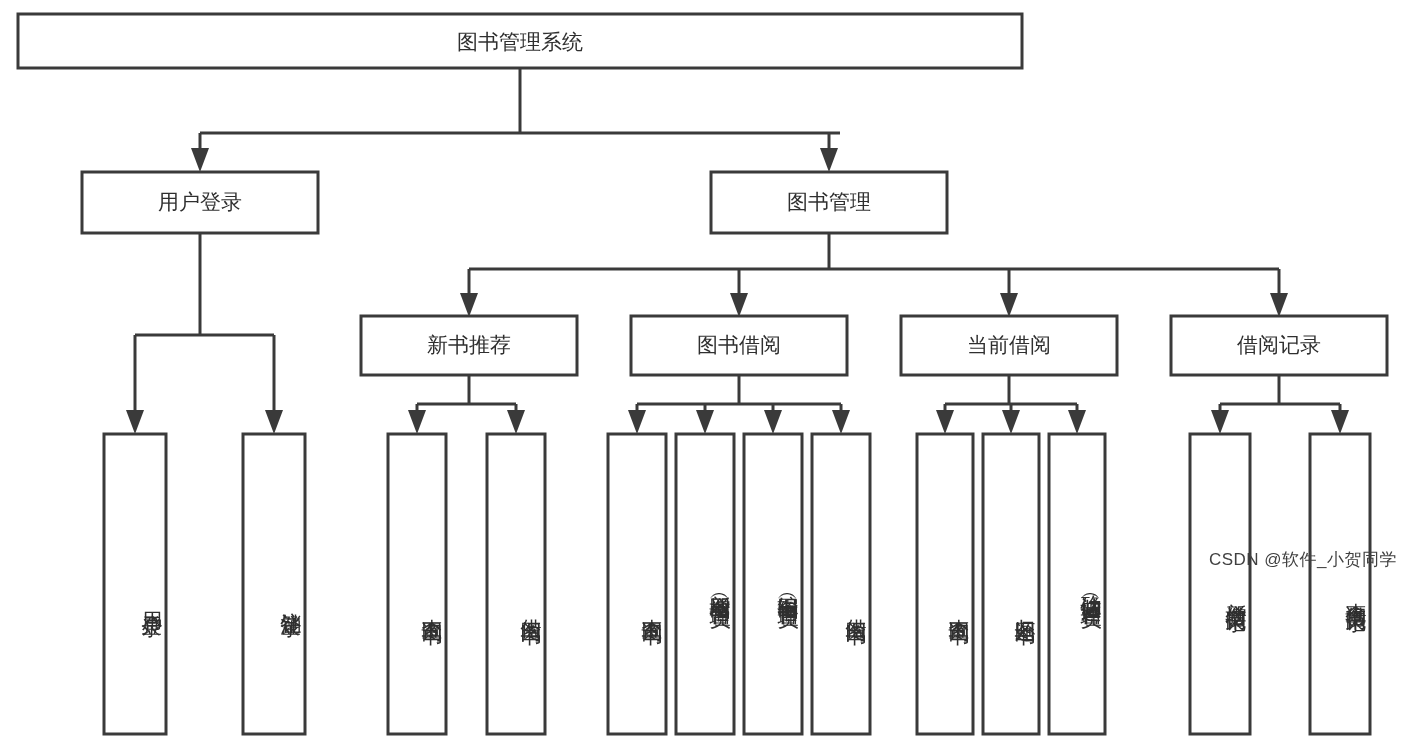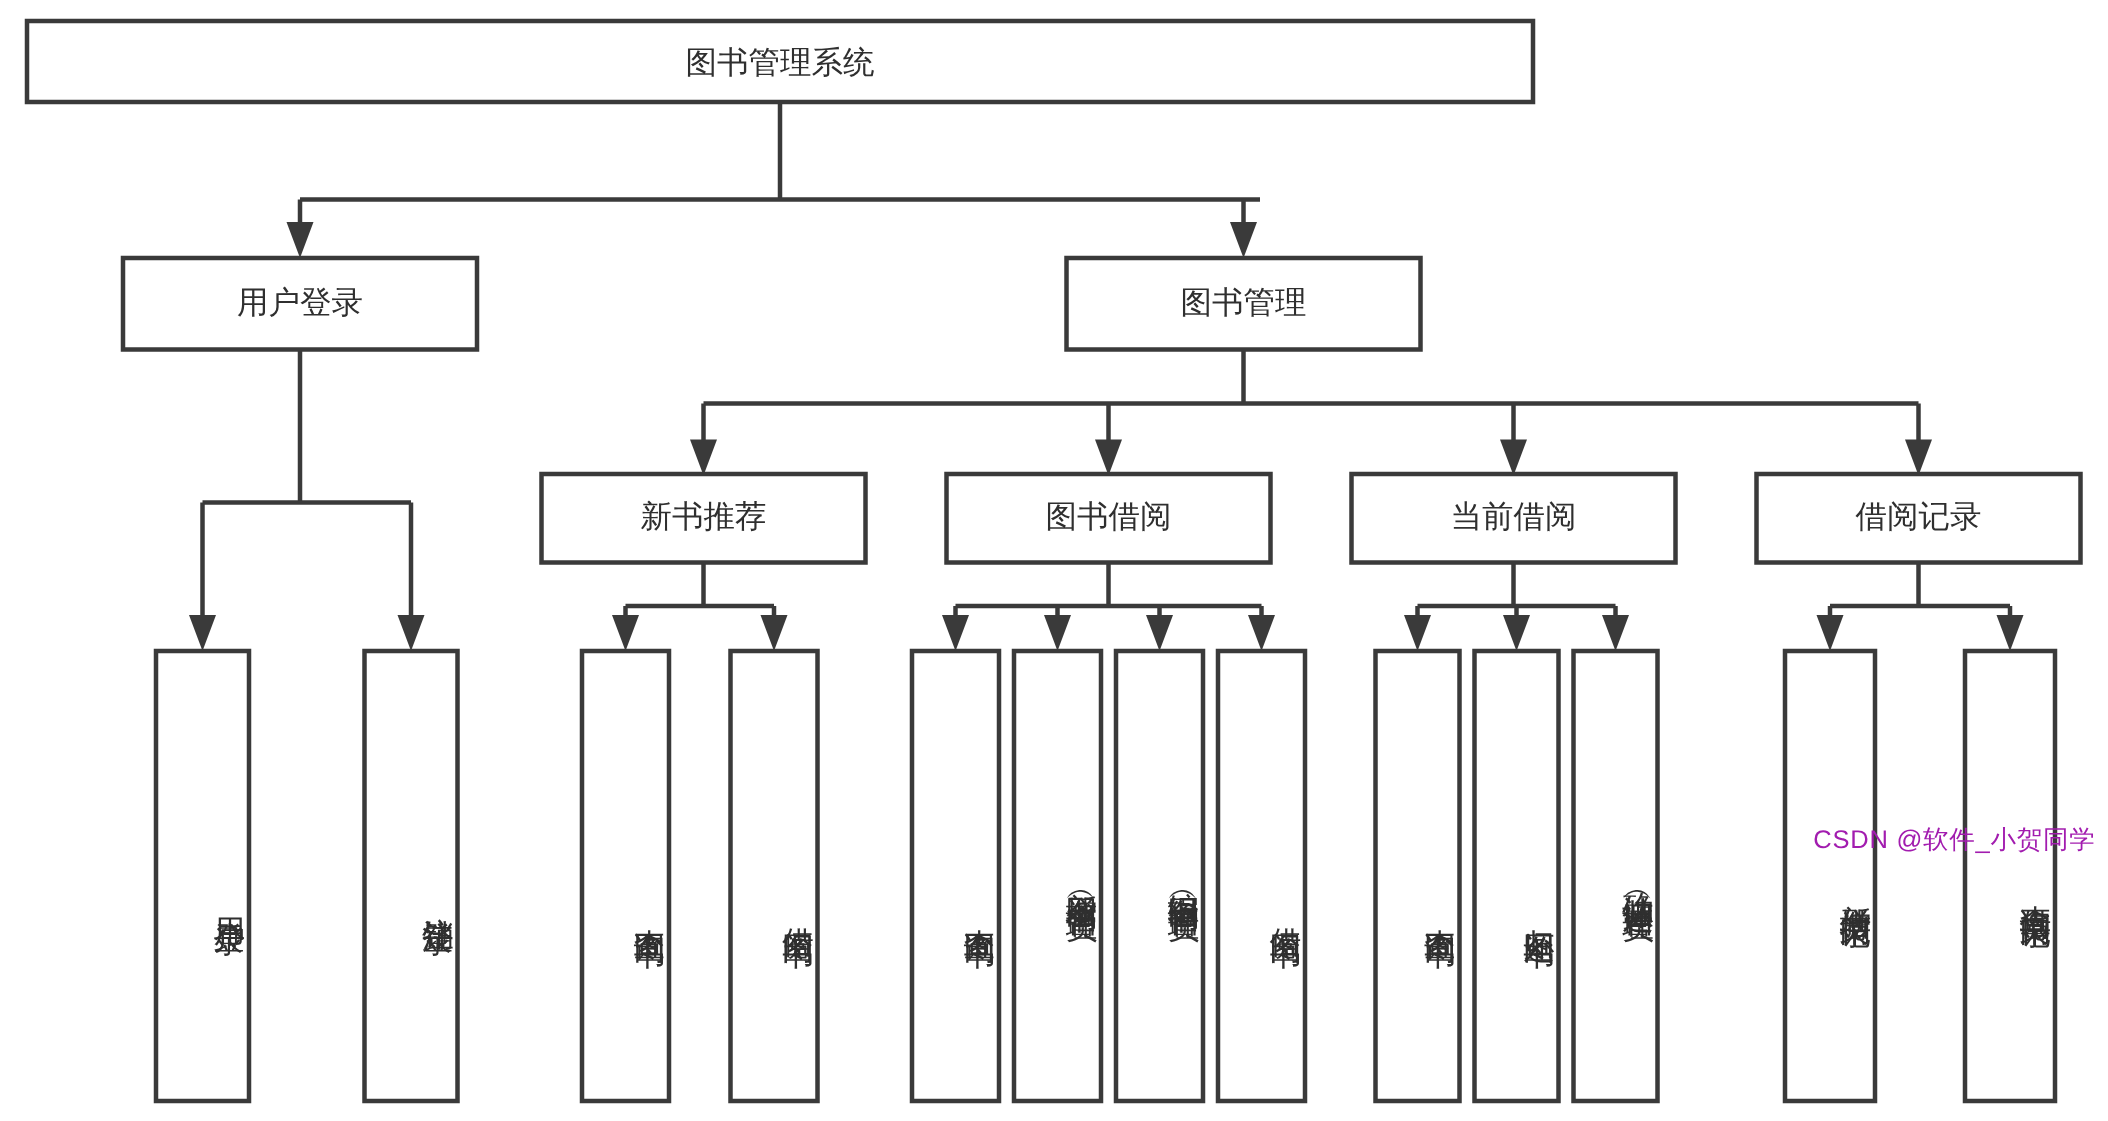--- a/index.html
+++ b/index.html
@@ -62,21 +62,21 @@
     justify-content: center;
     white-space: nowrap;
     pointer-events: none;
   }
   .watermark {
     position: absolute;
     right: 8px;
     bottom: 6px;
     font-family: "Liberation Sans", "DejaVu Sans", sans-serif;
     font-size: 17px;
-    color: #a21caf;
+    color: #404040;
     letter-spacing: 0.5px;
     white-space: nowrap;
     margin-top: 48px;
   }
 </style>
 </head>
 <body>
 
 <div id="diagram-root">
 

